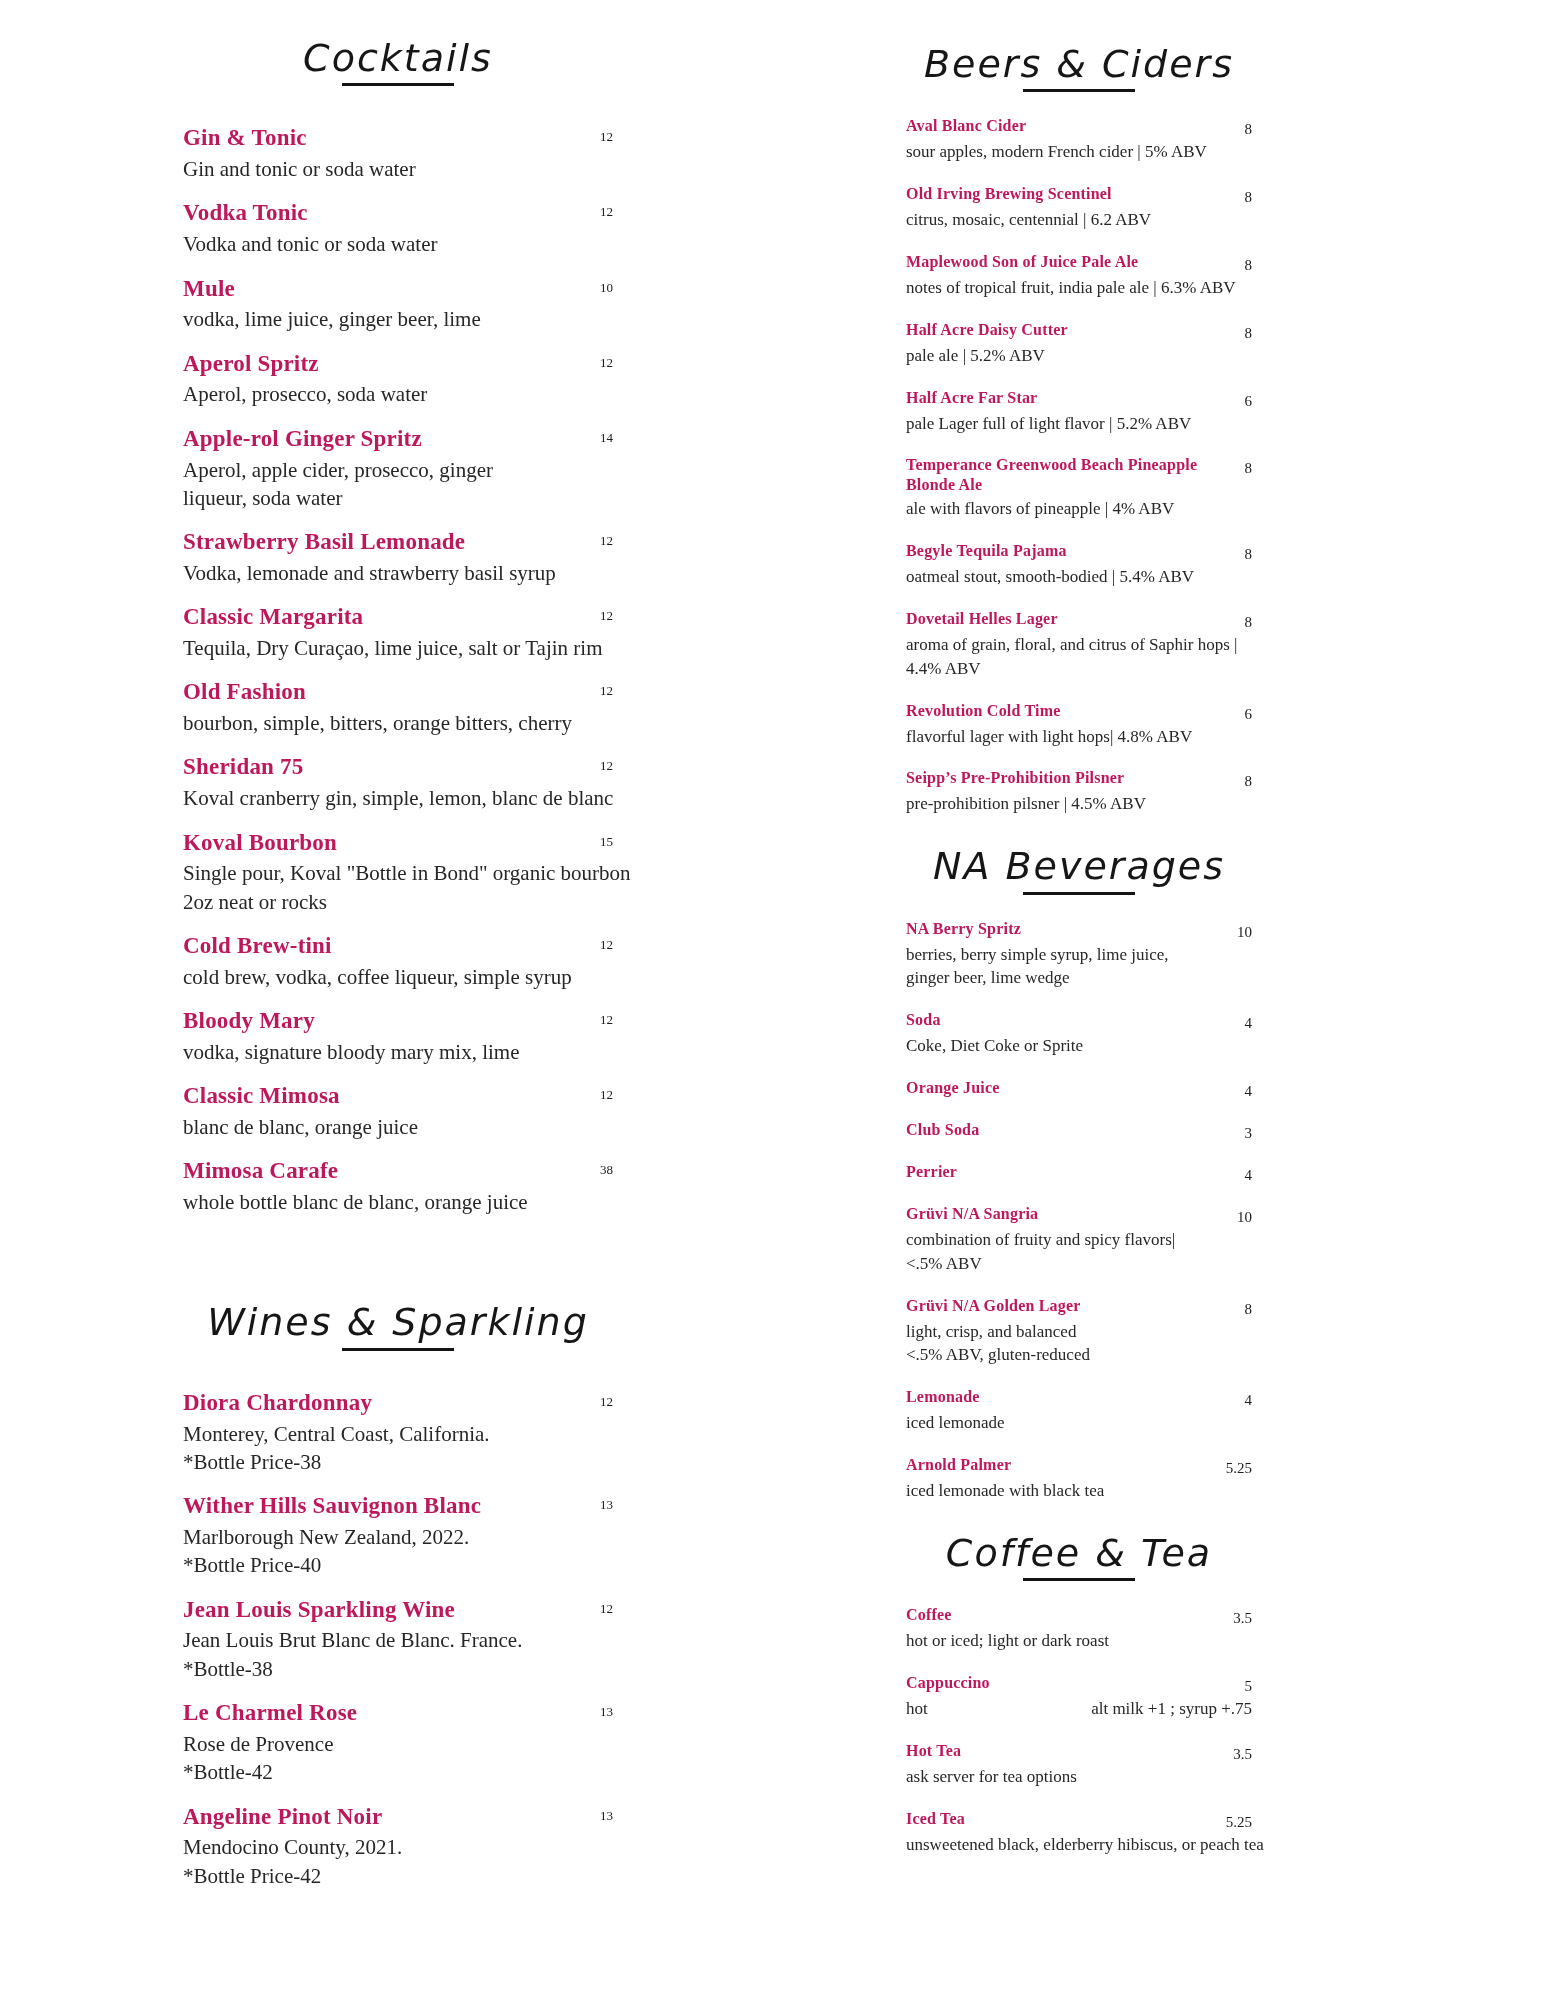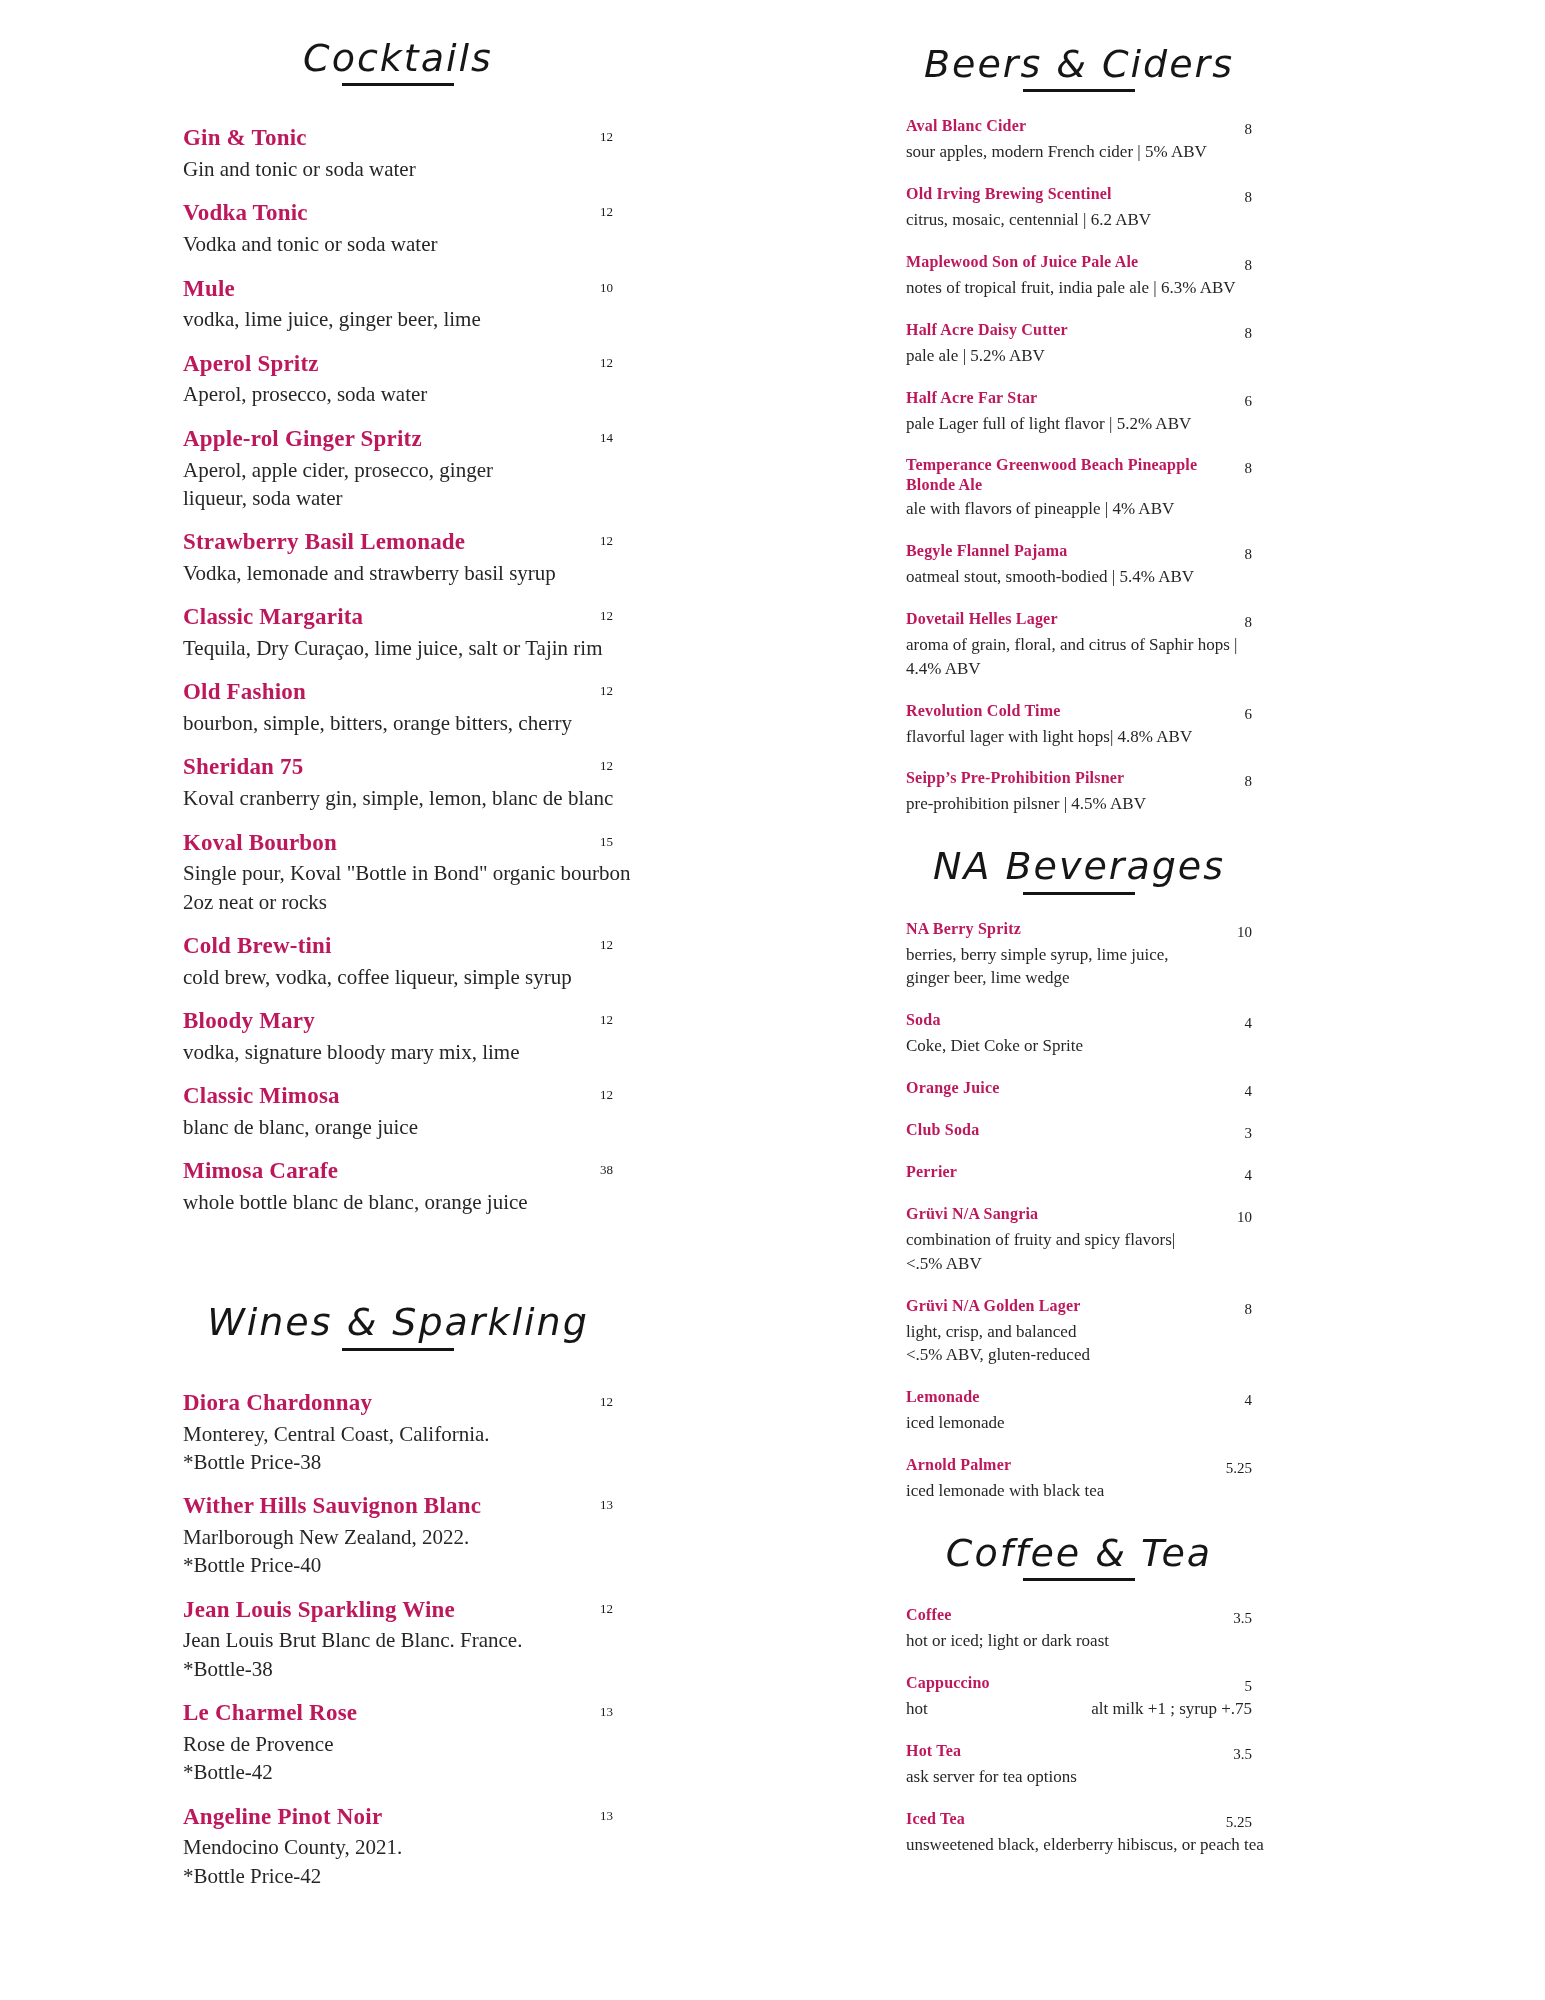--- a/index.html
+++ b/index.html
@@ -349,21 +349,21 @@
             <div class="item-top">
               <div class="item-name">Temperance Greenwood Beach Pineapple Blonde Ale</div>
               <div class="item-price">8</div>
             </div>
             <div class="item-desc">
               <div class="desc-line">ale with flavors of pineapple | 4% ABV</div>
             </div>
           </div>
           <div class="menu-item">
             <div class="item-top">
-              <div class="item-name">Begyle Flannel Pajama</div>
+              <div class="item-name">Begyle Tequila Pajama</div>
               <div class="item-price">8</div>
             </div>
             <div class="item-desc">
               <div class="desc-line">oatmeal stout, smooth-bodied | 5.4% ABV</div>
             </div>
           </div>
           <div class="menu-item">
             <div class="item-top">
               <div class="item-name">Dovetail Helles Lager</div>
               <div class="item-price">8</div>

